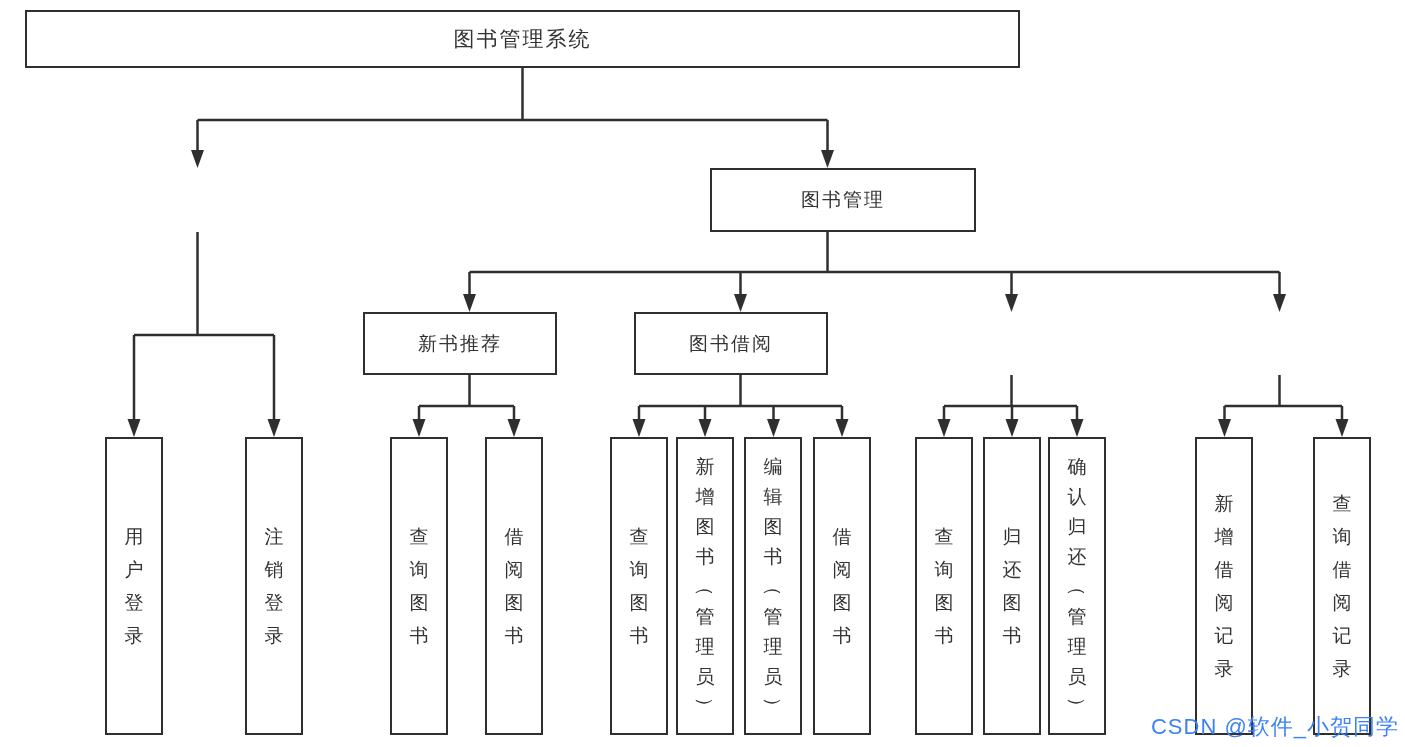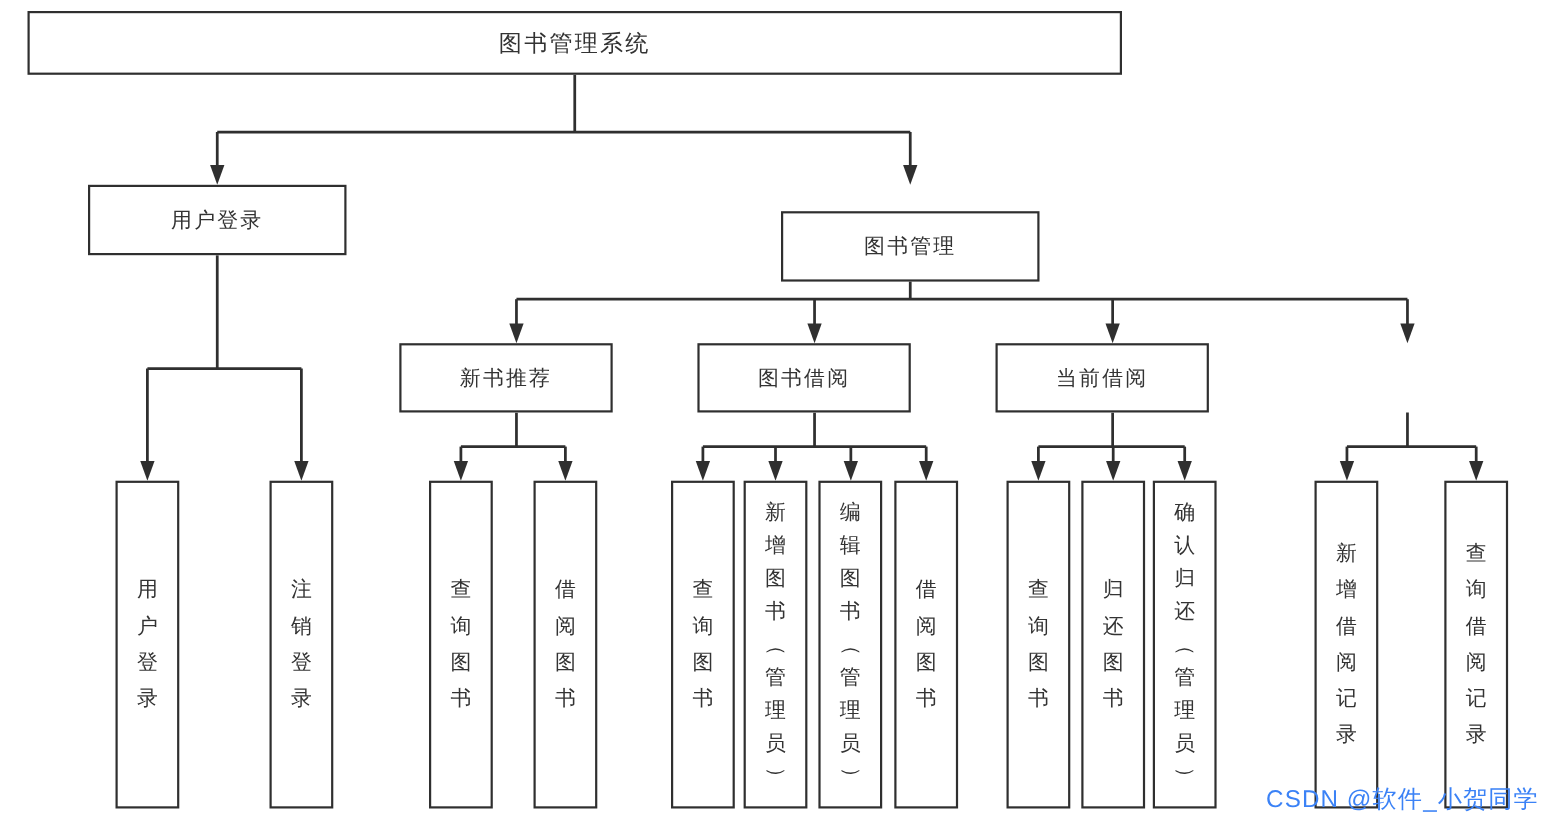--- a/index.html
+++ b/index.html
@@ -17,21 +17,21 @@
     background:#ffffff;
     display:flex;align-items:center;justify-content:center;
     color:#333333;
     font-size:19px;
     letter-spacing:2px;
     z-index:2;
   }
   
   .h1{left:25px;top:10px;width:995px;height:58px;font-size:21px;}
   .lv2-user{left:80px;top:168px;width:235px;height:64px;}
-  .lv2-mgmt{left:710px;top:168px;width:235px;height:64px;margin-top:24px;}
+  .lv2-mgmt{left:710px;top:168px;width:266px;height:64px;}
   .lv3{top:312px;width:194px;height:63px;}
   .lv3-a{left:363px;}
   .lv3-b{left:634px;}
   .lv3-c{left:905px;}
   .lv3-d{left:1173px;}
   
   .vbox{
     top:437px;width:58px;height:298px;
     flex-direction:column;
     gap:14px;
@@ -114,26 +114,24 @@
       <polygon points="835.5,419 848.5,419 842,437" fill="#2f2f2f"></polygon>
       <polygon points="937.5,419 950.5,419 944,437" fill="#2f2f2f"></polygon>
       <polygon points="1005.5,419 1018.5,419 1012,437" fill="#2f2f2f"></polygon>
       <polygon points="1070.5,419 1083.5,419 1077,437" fill="#2f2f2f"></polygon>
       <polygon points="1218,419 1231,419 1224.5,437" fill="#2f2f2f"></polygon>
       <polygon points="1335.5,419 1348.5,419 1342,437" fill="#2f2f2f"></polygon>
     </svg>
 
   <div class="box h1">图书管理系统</div>
 
-  <div class="box lv2-user">用户登录</div>
   <div class="box lv2-mgmt">图书管理</div>
 
   <div class="box lv3 lv3-a">新书推荐</div>
   <div class="box lv3 lv3-b">图书借阅</div>
-  <div class="box lv3 lv3-c">当前借阅</div>
 
   <div class="box vbox vA1">
       <span class="vchar">用</span>
       <span class="vchar">户</span>
       <span class="vchar">登</span>
       <span class="vchar">录</span>
     </div>
   <div class="box vbox vA2">
       <span class="vchar">注</span>
       <span class="vchar">销</span>

